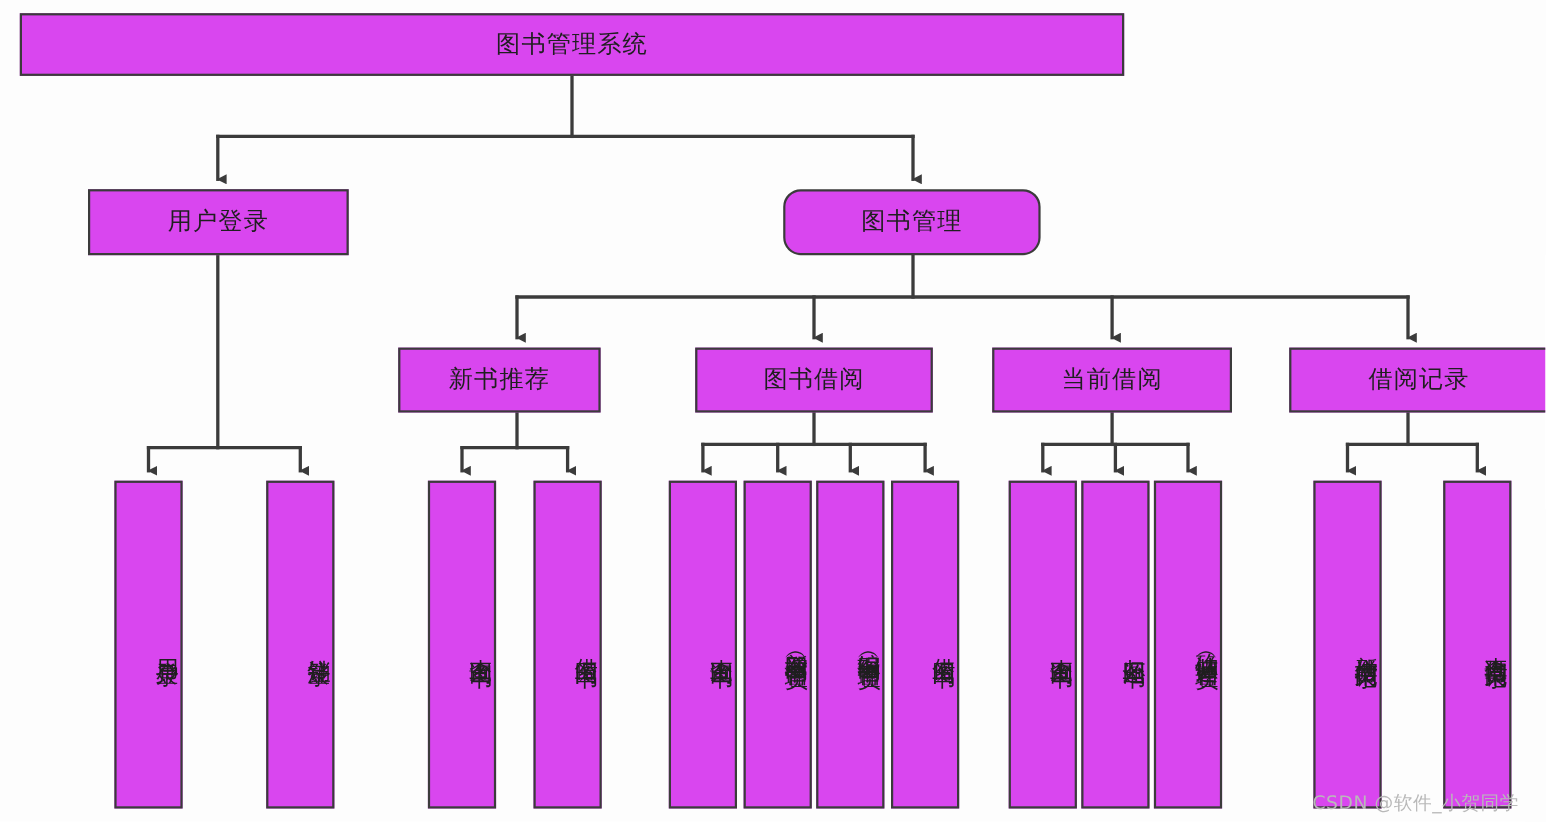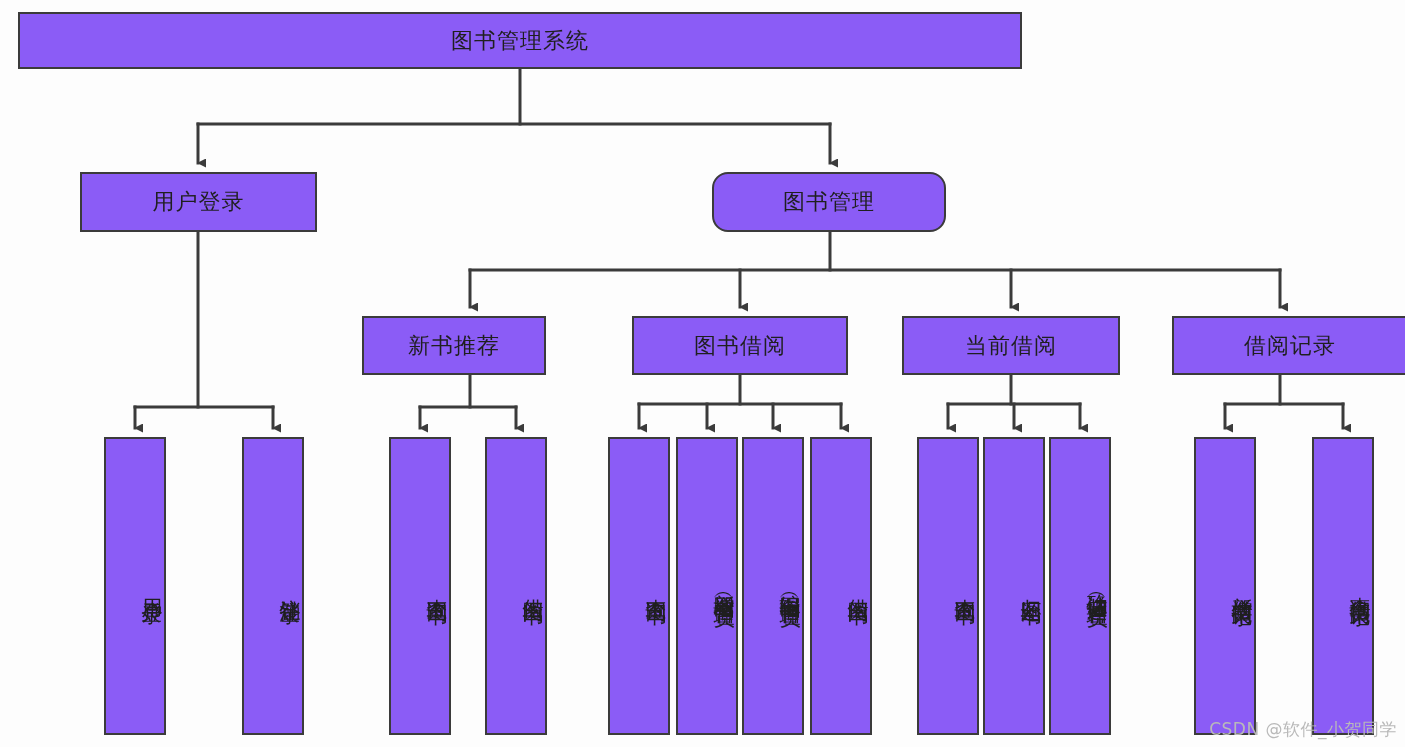--- a/index.html
+++ b/index.html
@@ -21,21 +21,21 @@
   #diagram-svg {
     position: absolute;
     left: 0;
     top: 0;
     width: 1405px;
     height: 747px;
   }
   .node {
     position: absolute;
     box-sizing: border-box;
-    background: #8b5cf6;
+    background: #d946ef;
     border: 2.5px solid #3b3b3b;
     display: flex;
     align-items: center;
     justify-content: center;
     color: #1f1f1f;
     text-align: center;
     line-height: 1.18;
   }
   .node.horiz {
     font-size: 22px;
@@ -53,21 +53,21 @@
     padding-top: 6px;
     padding-bottom: 6px;
     align-items: flex-start;
     justify-content: center;
   }
   .node .label {
     display: block;
   }
   #watermark {
     position: absolute;
-    right: 8px;
+    right: 24px;
     bottom: 6px;
     font-size: 17px;
     color: #b9b9b9;
     letter-spacing: 0.5px;
     white-space: nowrap;
     font-family: "DejaVu Sans", "Liberation Sans", sans-serif;
   }
 </style>
 </head>
 <body>

